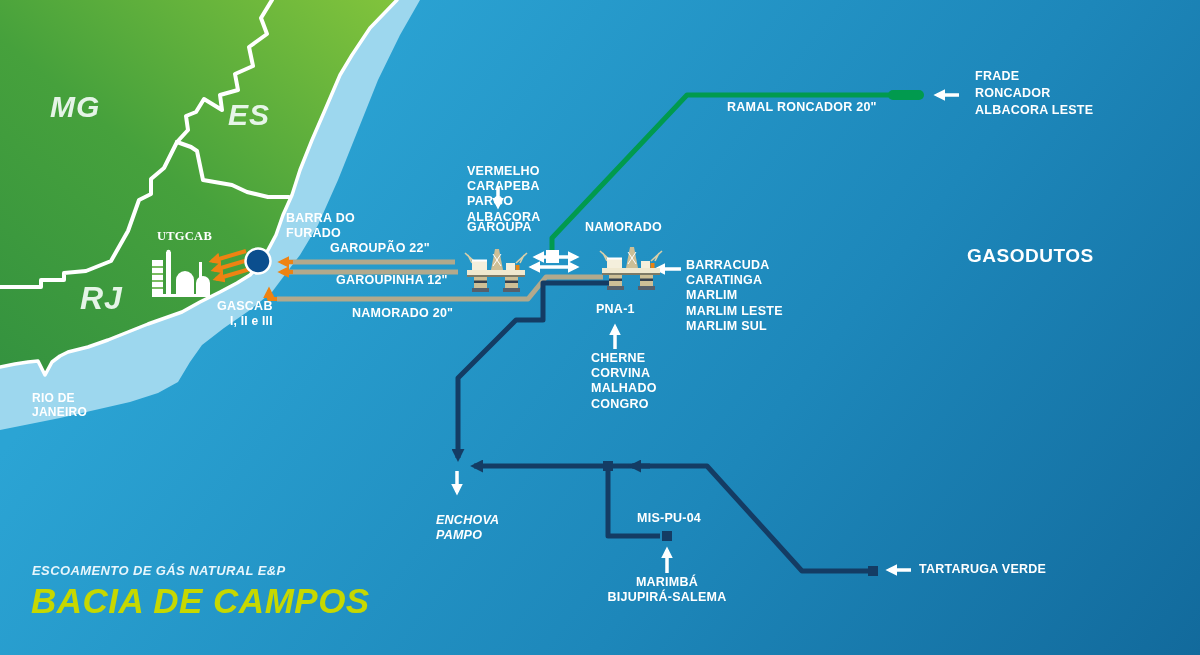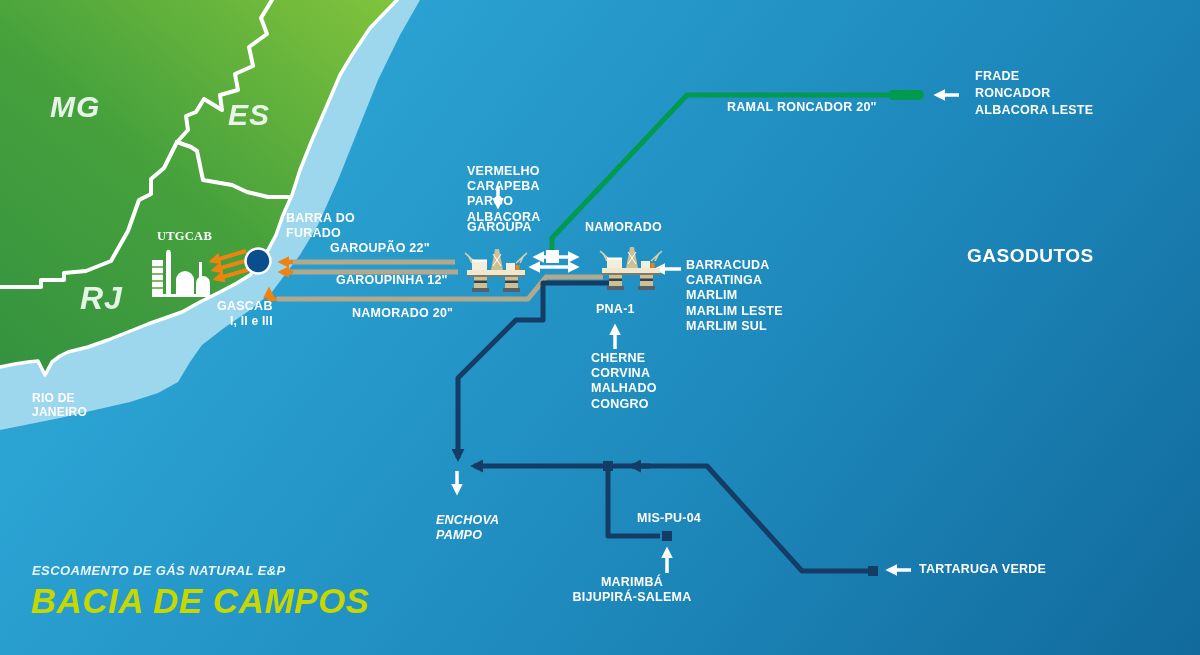--- a/index.html
+++ b/index.html
@@ -230,21 +230,21 @@
 
 <div class="lbl big-label" style="left:967px;top:248px;">GASODUTOS</div>
 
 <div class="lbl" style="left:436px;top:513px;font-style:italic;">
   <div>ENCHOVA</div>
   <div>PAMPO</div>
 </div>
 
 <div class="lbl" style="left:637px;top:511px;">MIS-PU-04</div>
 
-<div class="lbl centered" style="left:542px;top:575px;width:180px;">
+<div class="lbl centered" style="left:577px;top:575px;width:180px;">
   <div>MARIMBÁ</div>
   <div>BIJUPIRÁ-SALEMA</div>
 </div>
 
 <div class="lbl" style="left:919px;top:562px;">TARTARUGA VERDE</div>
 
 <div class="lbl title-sub" style="left:32px;top:560px;">ESCOAMENTO DE GÁS NATURAL E&amp;P</div>
 <div class="lbl title-main" style="left:31px;top:582px;">BACIA DE CAMPOS</div>
 
 </div>

